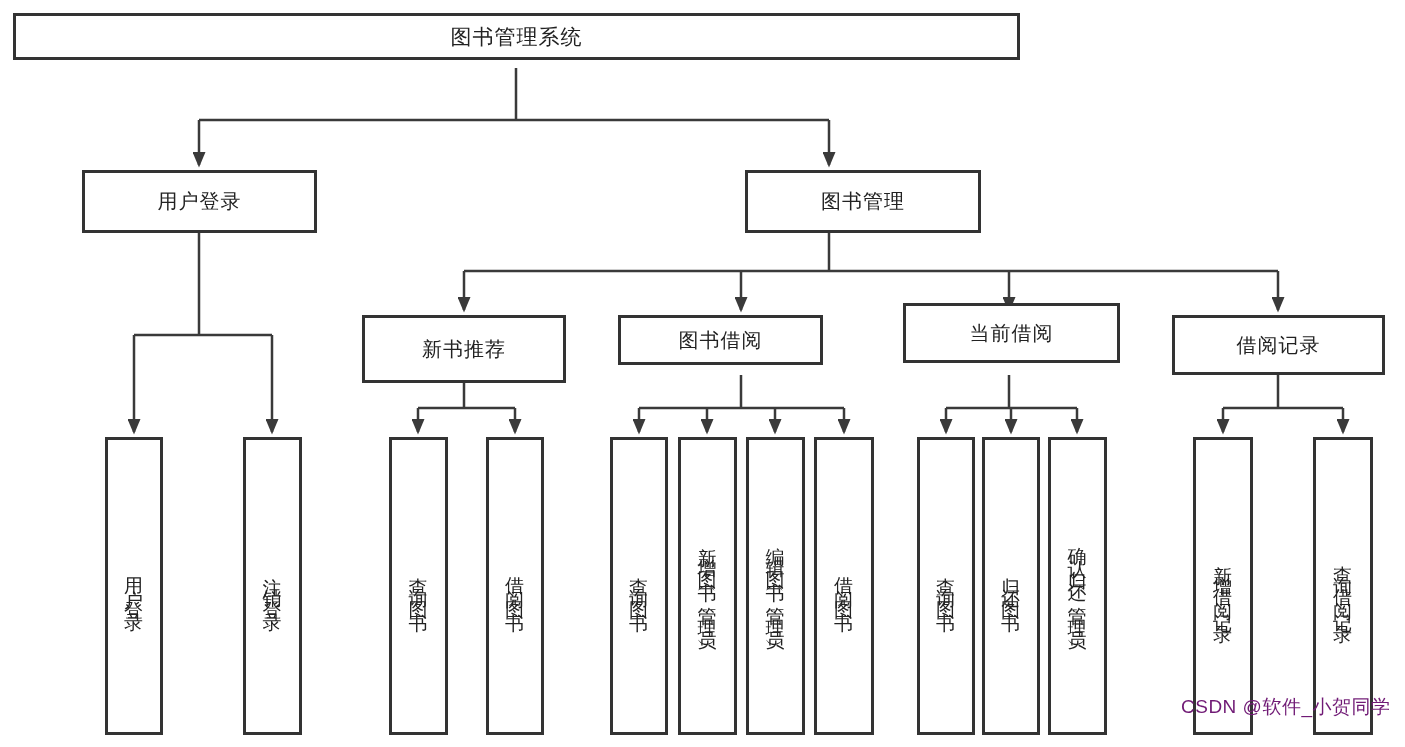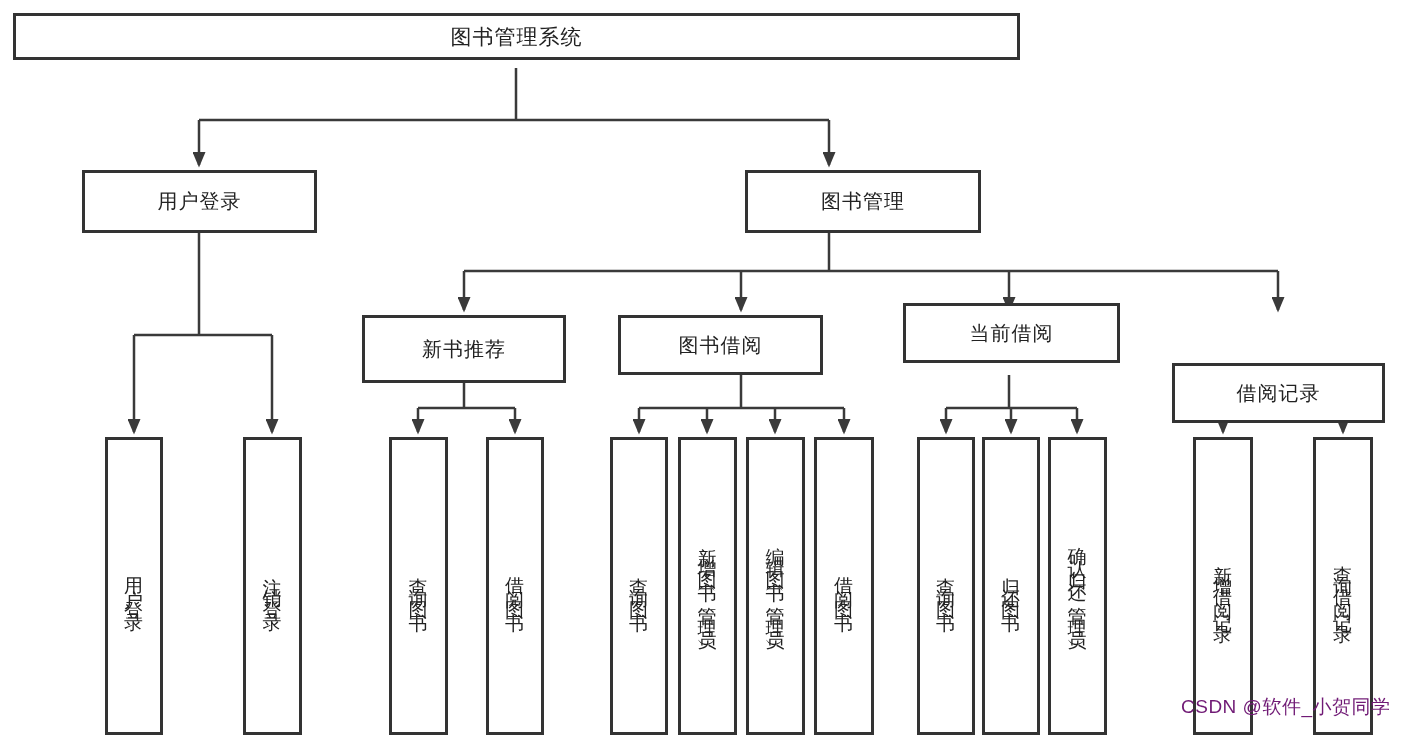--- a/index.html
+++ b/index.html
@@ -118,27 +118,27 @@
   <div class="node" style="left:82px; top:170px; width:235px; height:63px;">
     <span>用户登录</span>
   </div>
   <div class="node" style="left:745px; top:170px; width:236px; height:63px;">
     <span>图书管理</span>
   </div>
 
   <div class="node" style="left:362px; top:315px; width:204px; height:68px;">
     <span>新书推荐</span>
   </div>
-  <div class="node" style="left:618px; top:315px; width:205px; height:60px;">
+  <div class="node" style="left:618px; top:315px; width:205px; height:50px;">
     <span>图书借阅</span>
   </div>
   <div class="node" style="left:903px; top:303px; width:217px; height:60px;">
     <span>当前借阅</span>
   </div>
-  <div class="node" style="left:1172px; top:315px; width:213px; height:60px;margin-top:48px;">
+  <div class="node" style="left:1172px; top:315px; width:213px; height:60px;">
     <span>借阅记录</span>
   </div>
 
   <div class="leaf" style="left:105px; width:58px;">
     <span class="vtext">用户登录</span>
   </div>
   <div class="leaf" style="left:243px; width:59px;">
     <span class="vtext">注销登录</span>
   </div>
 

